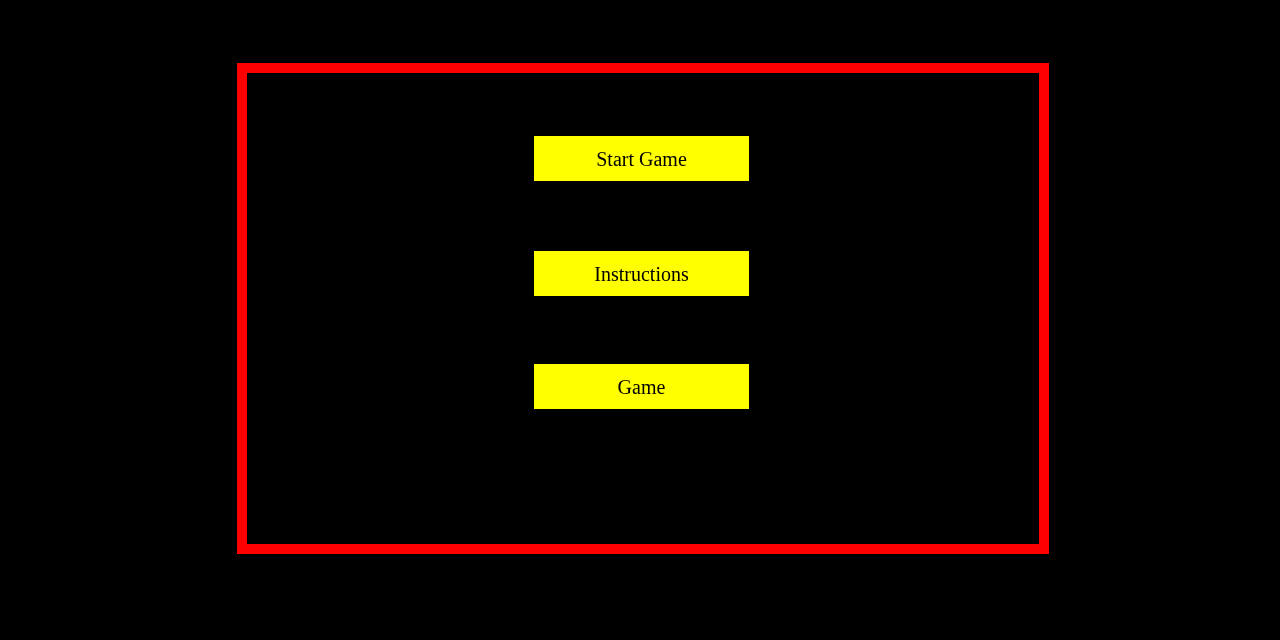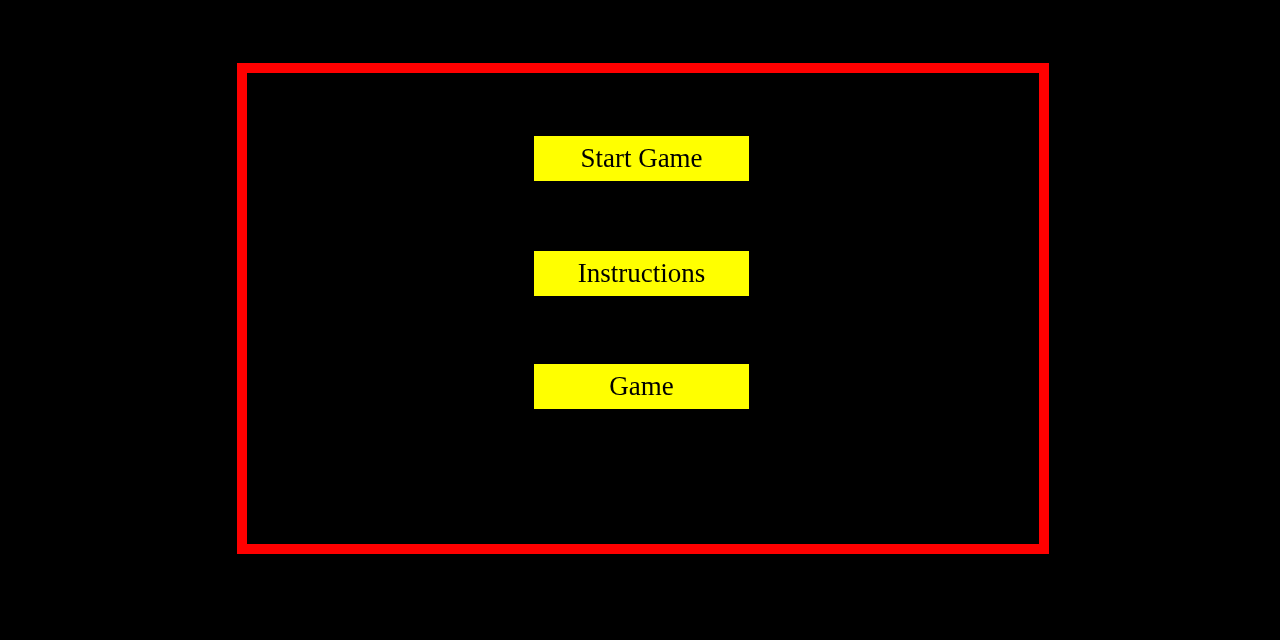--- a/index.html
+++ b/index.html
@@ -33,21 +33,21 @@
   .menu-button {
     position: absolute;
     left: 534px;
     width: 215px;
     height: 45px;
     background: #ffff00;
     color: #000000;
     display: flex;
     align-items: center;
     justify-content: center;
-    font-size: 27px;
+    font-size: 20px;
     line-height: 1;
     cursor: pointer;
     user-select: none;
   }
 
   #btn-start        { top: 136px; }
   #btn-instructions { top: 251px; text-align: center; }
   #btn-quit         { top: 364px; }
 </style>
 </head>

